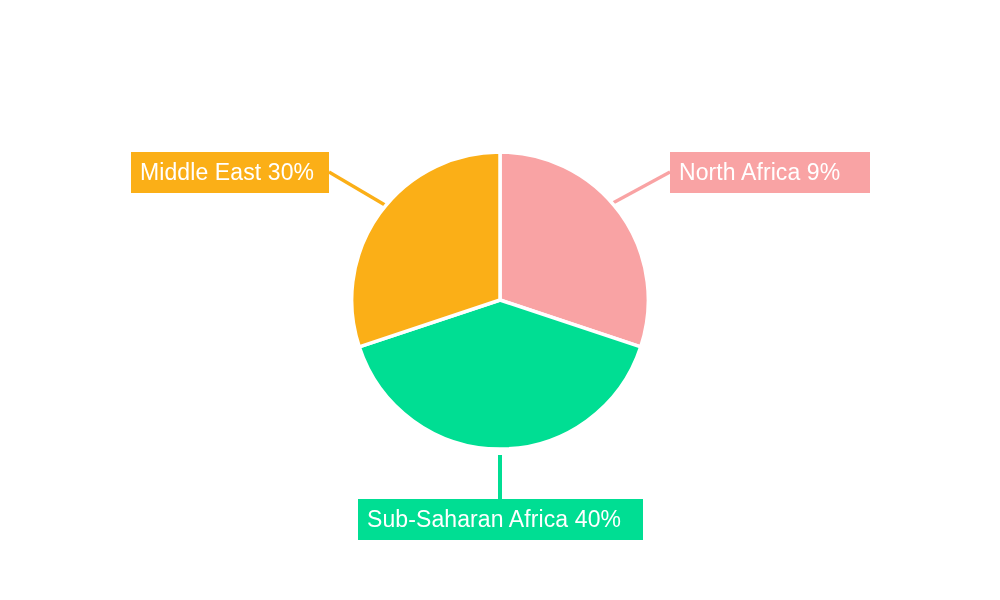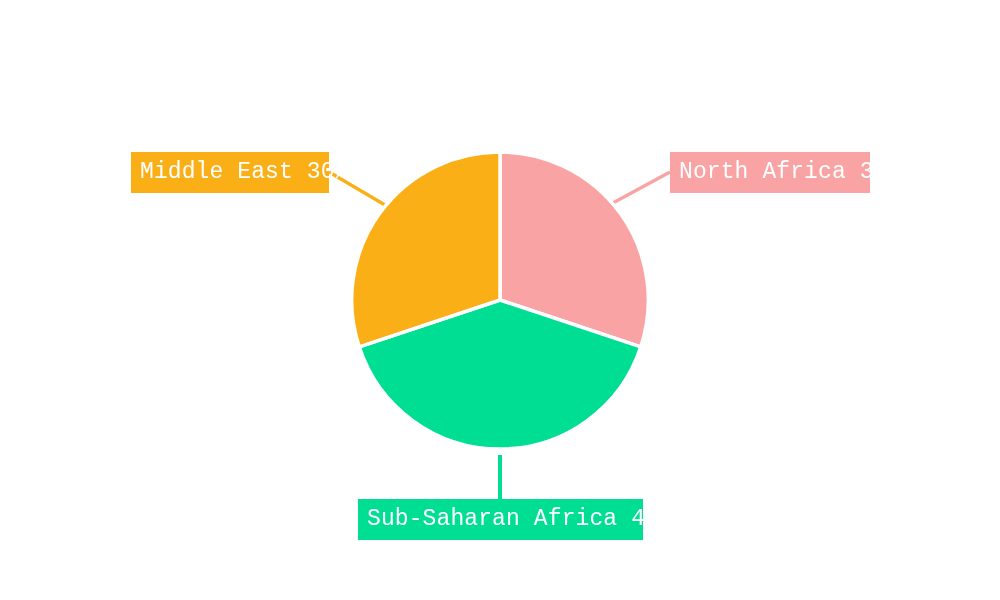--- a/index.html
+++ b/index.html
@@ -25,21 +25,21 @@
     width: 1000px;
     height: 600px;
     display: block;
   }
   .callout-label {
     position: absolute;
     box-sizing: border-box;
     display: flex;
     align-items: center;
     color: #ffffff;
-    font-family: Liberation Mono, monospace;
+    font-family: Liberation Sans, sans-serif;
     font-size: 23px;
     font-weight: 400;
     line-height: 1;
     white-space: nowrap;
     letter-spacing: 0.1px;
   }
   #label-north-africa {
     left: 670px;
     top: 152px;
     width: 200px;
@@ -84,21 +84,21 @@
 
       <path d="M 500 300 L 359.24 346.79 A 148 148 0 0 1 500 152 Z" fill="#fbaf17" stroke="#ffffff" stroke-width="3.5" stroke-linejoin="round"></path>
     </g>
 
     <rect x="670" y="152" width="200" height="41" fill="#f9a3a4"></rect>
     <rect x="131" y="152" width="198" height="41" fill="#fbaf17"></rect>
     <rect x="358" y="499" width="285" height="41" fill="#00de93"></rect>
   </svg>
 
   <div class="callout-label" id="label-north-africa">
-    <span>North Africa 30%</span>
+    <span>North Africa 9%</span>
   </div>
 
   <div class="callout-label" id="label-middle-east">
     <span>Middle East 30%</span>
   </div>
 
   <div class="callout-label" id="label-sub-saharan-africa">
     <span>Sub-Saharan Africa 40%</span>
   </div>
 

